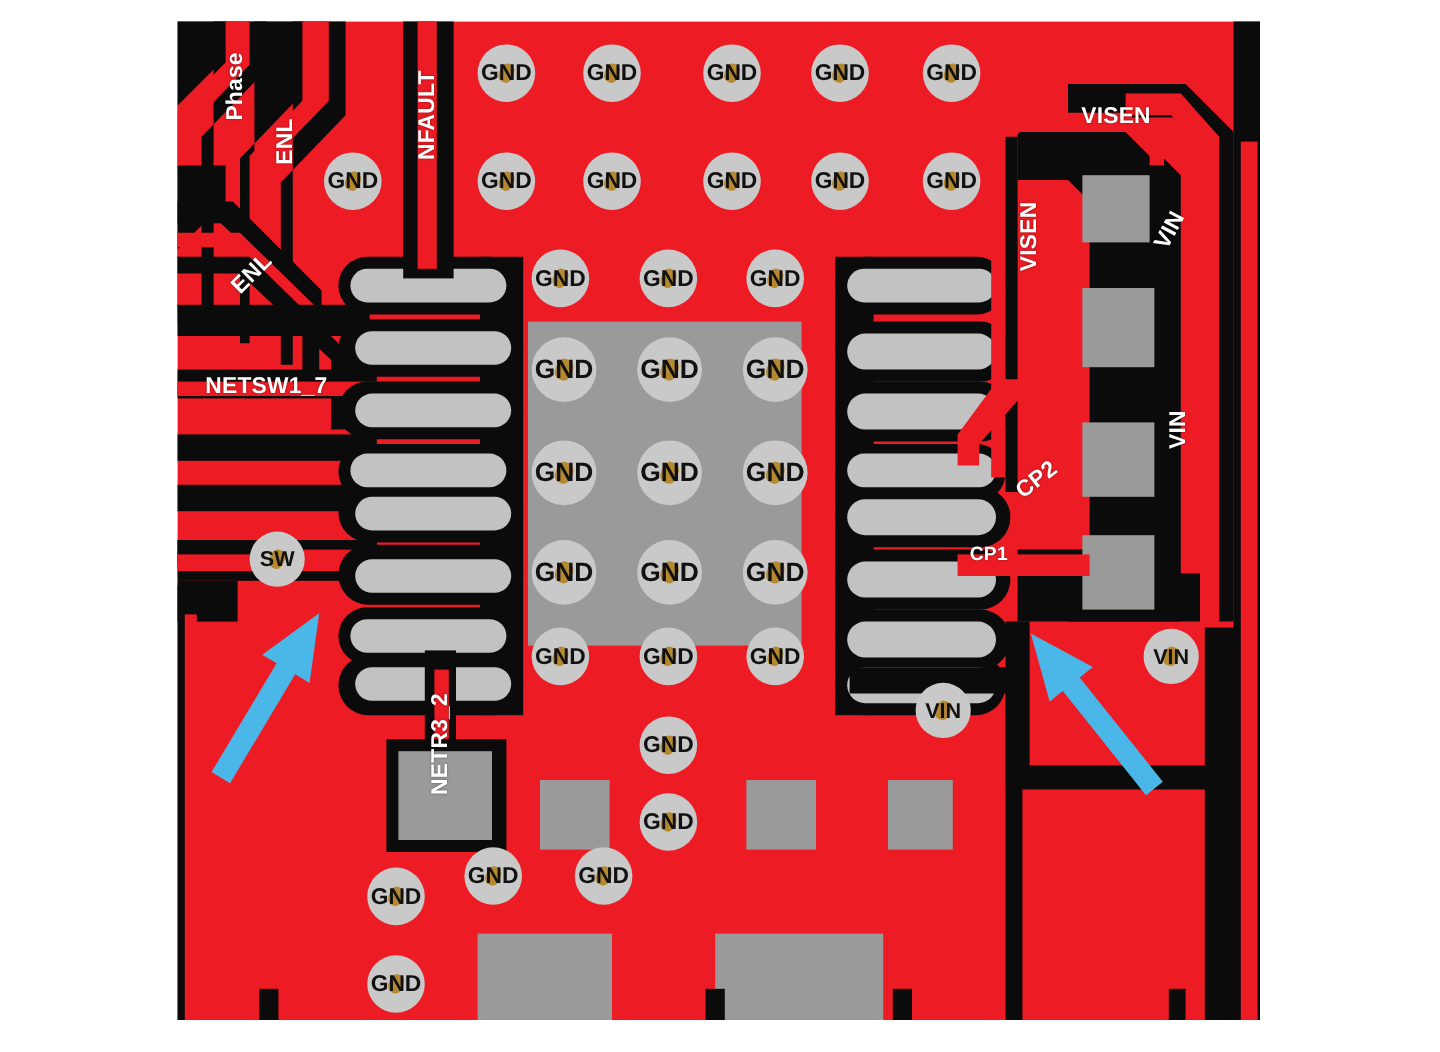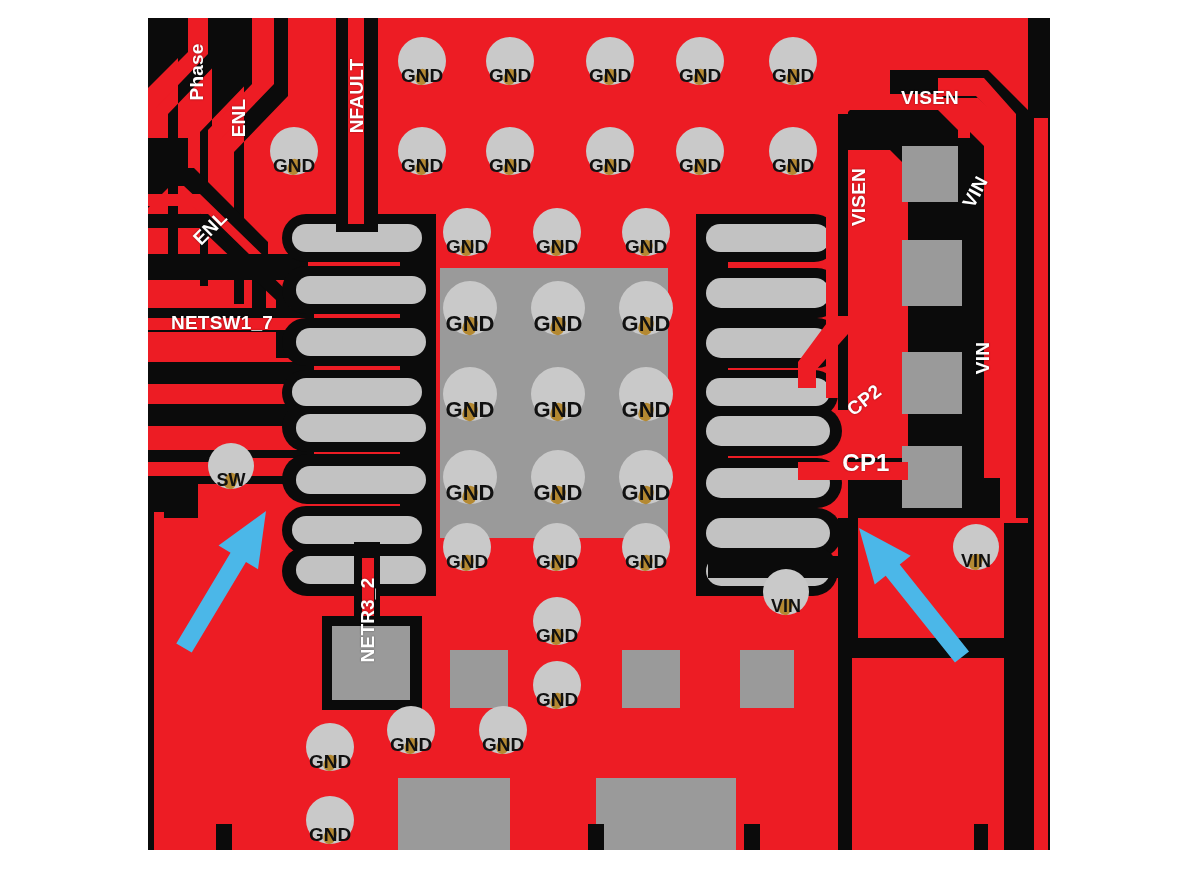--- a/index.html
+++ b/index.html
@@ -8,21 +8,21 @@
   #stage{position:relative;width:1200px;height:877px;background:#ffffff;}
   #board{position:absolute;left:148px;top:18px;width:902px;height:832px;
          background:#ED1C24;overflow:hidden;}
   svg.layer{position:absolute;left:0;top:0;width:100%;height:100%;overflow:visible;}
   #arrows{position:absolute;left:0;top:0;width:1200px;height:877px;}
   .lbl{position:absolute;color:#ffffff;font-weight:bold;
        font-family:"Liberation Sans","DejaVu Sans",sans-serif;
        white-space:nowrap;line-height:1;letter-spacing:.2px;
        text-shadow:0 0 2px rgba(0,0,0,.45);}
   .via{position:absolute;border-radius:50%;background:#c9c9c9;
-       display:flex;align-items:flex-end;justify-content:center;
+       display:flex;align-items:center;justify-content:center;
        color:#111;font-weight:bold;line-height:1;}
   .via .vt{position:relative;z-index:2;}
   .via::after{content:"";position:absolute;width:26%;height:34%;
        background:#b3862a;border-radius:40%;transform:rotate(22deg);z-index:1;
        opacity:.95;}
 </style>
 </head>
 <body>
 
 <div id="stage">
@@ -292,21 +292,21 @@
         <div class="lbl" style="left: 90px; top: 100px; font-size: 19px; transform: translate(-50%, -50%) rotate(-90deg);">ENL</div>
         <div class="lbl" style="left: 62px; top: 210px; font-size: 19px; transform: translate(-50%, -50%) rotate(-45deg);">ENL</div>
         <div class="lbl" style="left: 208px; top: 78px; font-size: 19px; transform: translate(-50%, -50%) rotate(-90deg);">NFAULT</div>
         <div class="lbl" style="left: 74px; top: 304px; font-size: 19px; transform: translate(-50%, -50%) rotate(0deg);">NETSW1_7</div>
         <div class="lbl" style="left: 219px; top: 602px; font-size: 19px; transform: translate(-50%, -50%) rotate(-90deg);">NETR3_2</div>
         <div class="lbl" style="left: 782px; top: 79px; font-size: 19px; transform: translate(-50%, -50%) rotate(0deg);">VISEN</div>
         <div class="lbl" style="left: 710px; top: 179px; font-size: 19px; transform: translate(-50%, -50%) rotate(-90deg);">VISEN</div>
         <div class="lbl" style="left: 827px; top: 174px; font-size: 19px; transform: translate(-50%, -50%) rotate(-62deg);">VIN</div>
         <div class="lbl" style="left: 834px; top: 340px; font-size: 19px; transform: translate(-50%, -50%) rotate(-90deg);">VIN</div>
         <div class="lbl" style="left: 716px; top: 382px; font-size: 19px; transform: translate(-50%, -50%) rotate(-38deg);">CP2</div>
-        <div class="lbl" style="left: 718px; top: 445px; font-size: 24px; transform: translate(-50%, -50%) rotate(0deg);">CP1</div>
+        <div class="lbl" style="left: 676px; top: 445px; font-size: 16px; transform: translate(-50%, -50%) rotate(0deg);">CP1</div>
       </div>
   </div>
 
   <svg id="arrows" viewBox="0 0 1200 877">
     <g id="arrow-group">
         <g transform="translate(184,648) rotate(-59.097785634928265)">
           <path d="M 0,-9 L 105.66527487215245,-9 L 105.66527487215245,-23 L 159.66527487215245,0 L 105.66527487215245,23 L 105.66527487215245,9 L 0,9 Z" fill="#4BB7E8"></path>
         </g>
         <g transform="translate(962,657) rotate(-128.60560223477242)">
           <path d="M 0,-9 L 111.07574019219177,-9 L 111.07574019219177,-23 L 165.07574019219177,0 L 111.07574019219177,23 L 111.07574019219177,9 L 0,9 Z" fill="#4BB7E8"></path>

